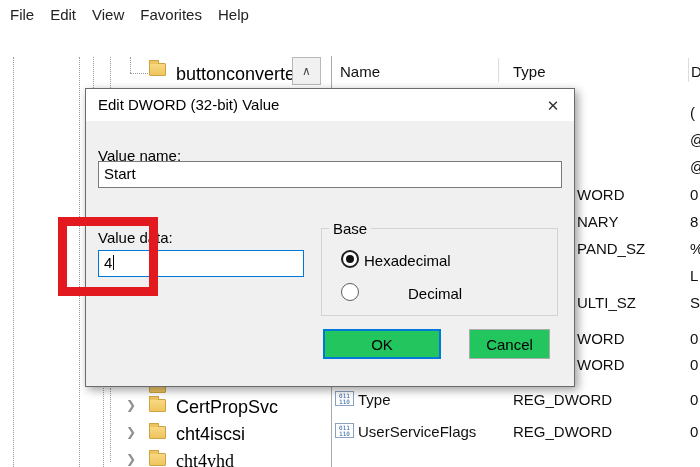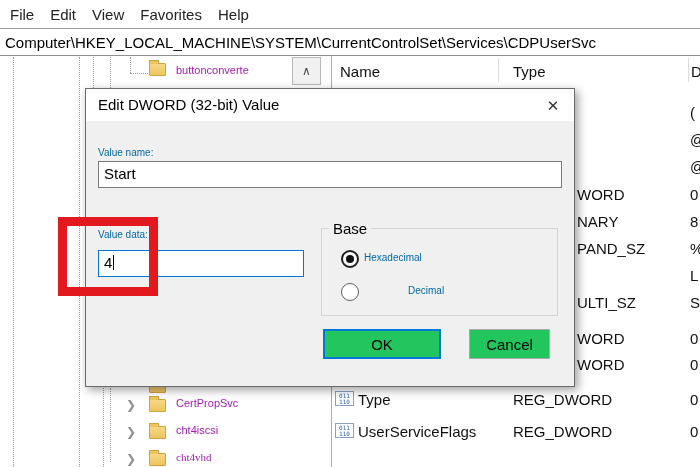--- a/index.html
+++ b/index.html
@@ -15,21 +15,21 @@
     font-size:15px; color:#222; }
   .menu-item { cursor:default; }
   .address-bar { position:absolute; left:0; top:28px; width:700px; height:28px;
     background:#fff; border-top:1px solid #9b9b9b; border-bottom:1px solid #8f8f8f;
     display:flex; align-items:center; padding-left:5px; font-size:15px; color:#000;
     white-space:nowrap; }
   
   .vsep { position:absolute; left:331px; top:56px; width:1px; height:411px; background:#a9a9a9; }
   .guide { position:absolute; width:0; border-left:1px dotted #9a9a9a; }
   .hguide { position:absolute; height:0; border-top:1px dotted #9a9a9a; }
-  .tree-label { position:absolute; font-size:11px; white-space:nowrap; color:#a21caf; }
+  .tree-label { position:absolute; font-size:18px; white-space:nowrap; color:#000000; }
   .tree-chevron { position:absolute; font-size:12px; color:#8f8f8f; }
   .folder { position:absolute; width:17px; height:13px;
     background:linear-gradient(180deg,#f8d983,#eec45e); border:1px solid #cda441; border-radius:1px; }
   .folder::before { content:""; position:absolute; left:-1px; top:-4px; width:8px; height:3px;
     background:#eec45e; border:1px solid #cda441; border-bottom:none; border-radius:1px 1px 0 0; }
   .scroll-up { position:absolute; left:292px; top:57px; width:29px; height:28px;
     background:#f1f1f1; border:1px solid #b9b9b9; display:flex; align-items:center;
     justify-content:center; font-size:12px; color:#4a4a4a; }
   .col-head { position:absolute; top:63px; font-size:15px; color:#101010; white-space:nowrap; }
   .hsep { position:absolute; top:58px; width:1px; height:24px; background:#dcdcdc; }
@@ -42,21 +42,21 @@
   .regicon i { font-style:normal; font-family:"DejaVu Sans Mono", monospace; font-size:6px;
     line-height:6px; color:#2b5cad; }
   
   .dialog { position:absolute; left:85px; top:88px; width:490px; height:299px;
     background:#f0f0f0; border:1px solid #6b6b6b; box-shadow:3px 3px 9px rgba(0,0,0,.38);
     z-index:10; }
   .dialog-title-bar { position:absolute; left:0; top:0; width:100%; height:32px; background:#fff; }
   .dialog-title { position:absolute; left:12px; top:7px; font-size:15px; color:#000; white-space:nowrap; }
   .dialog-close { position:absolute; right:6px; top:4px; width:30px; height:25px;
     display:flex; align-items:center; justify-content:center; font-size:15px; color:#333; }
-  .dlg-label { position:absolute; font-size:10px; color:#0369a1; white-space:nowrap; }
+  .dlg-label { position:absolute; font-size:15px; color:#000000; white-space:nowrap; }
   .vn-label { left:12px; top:58px; }
   .vd-label { left:12px; top:140px; }
   .input { position:absolute; background:#fff; font-size:15px; padding:3px 5px;
     white-space:nowrap; color:#000; }
   .vn-input { left:12px; top:72px; width:464px; height:27px; border:1px solid #7a7a7a; }
   .vd-input { left:12px; top:161px; width:206px; height:27px; border:1px solid #0078d7; }
   .caret { display:inline-block; width:1px; height:15px; background:#000;
     vertical-align:-2px; margin-left:1px; }
   .group { position:absolute; left:235px; top:139px; width:237px; height:88px;
     border:1px solid #d4d4d4; }
@@ -83,23 +83,20 @@
 <div id="screen">
 
   <div class="menu-bar">
       <span class="menu-item">File</span>
       <span class="menu-item">Edit</span>
       <span class="menu-item">View</span>
       <span class="menu-item">Favorites</span>
       <span class="menu-item">Help</span>
     </div>
 
-  <div class="address-bar">
-    <span>Computer\HKEY_LOCAL_MACHINE\SYSTEM\CurrentControlSet\Services\CDPUserSvc</span>
-  </div>
 
   <div>
 
     <div class="folder" style="left:149px; top:63px;"></div>
     <span class="tree-label" style="left:176px; top:64px;">buttonconverte</span>
     <div class="scroll-up">
       <span>∧</span>
     </div>
 
     <div class="folder" style="left:149px; top:380px;"></div>

